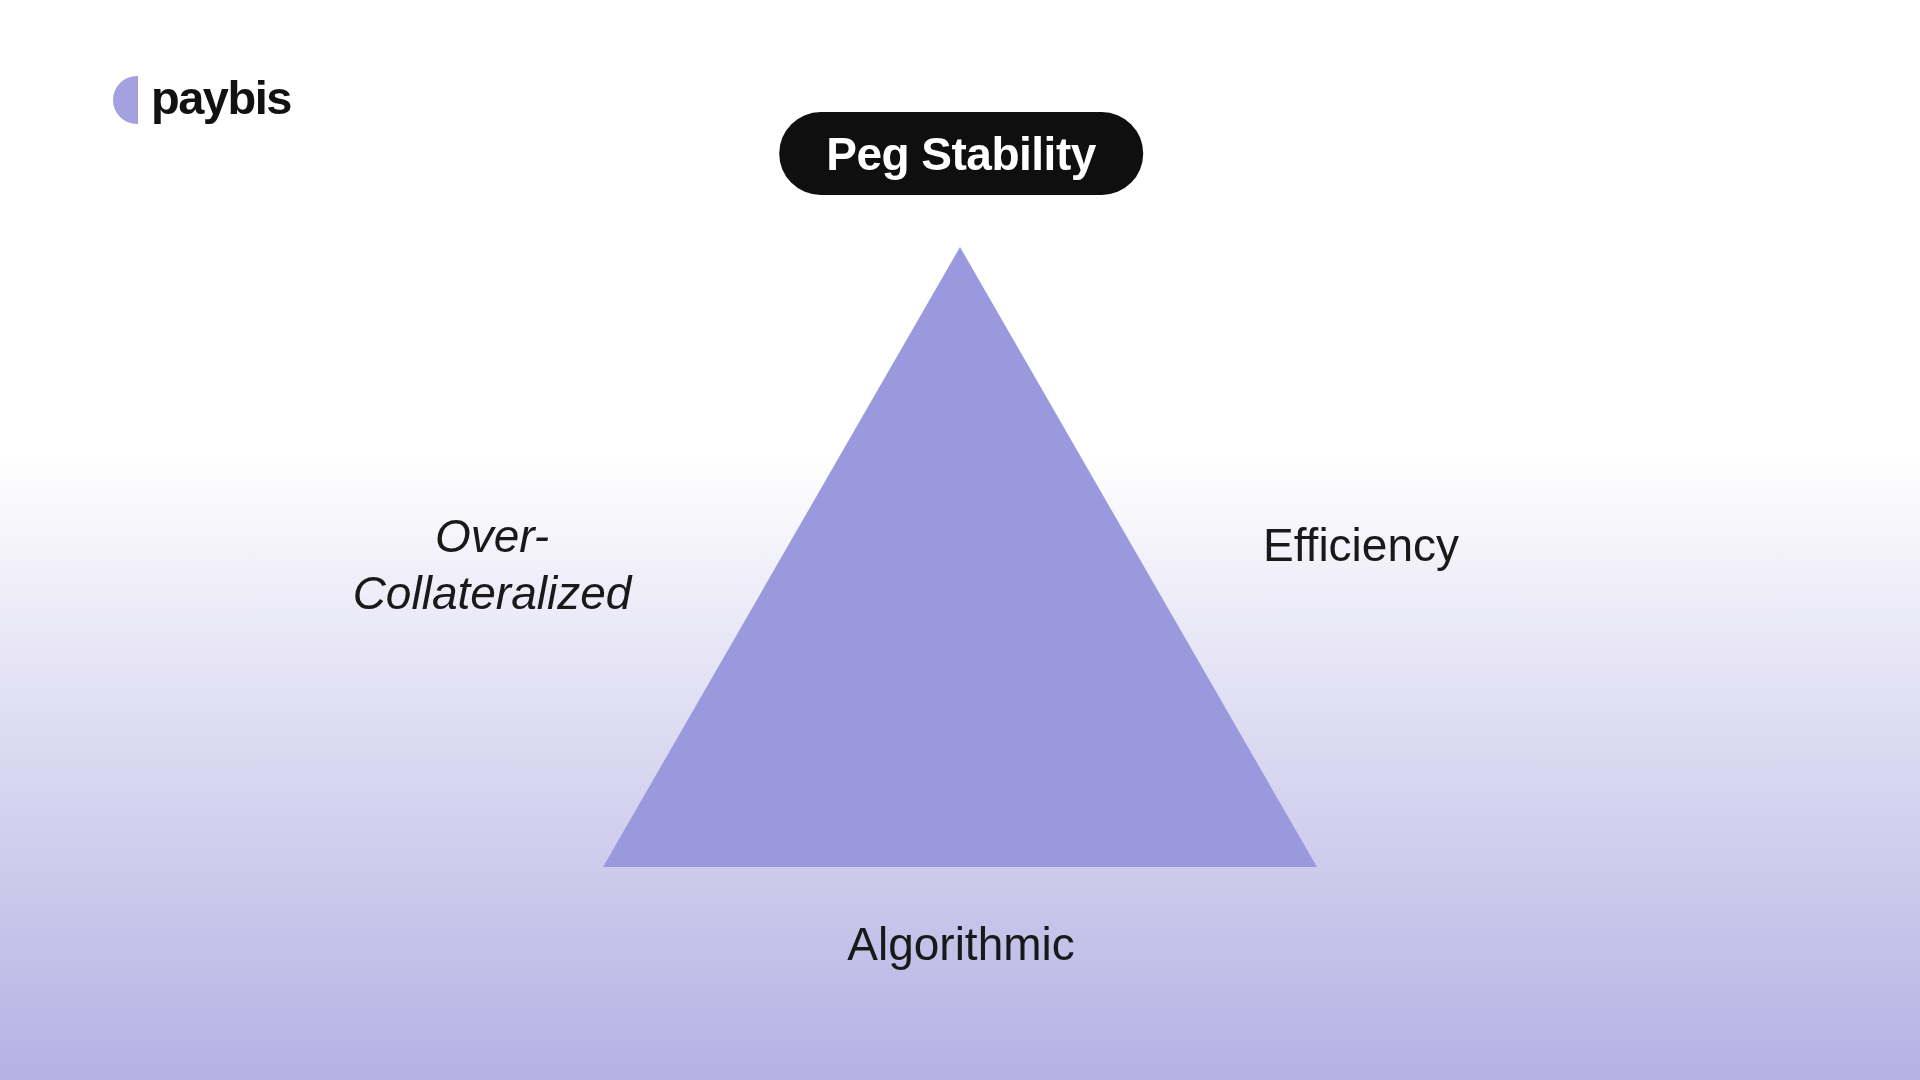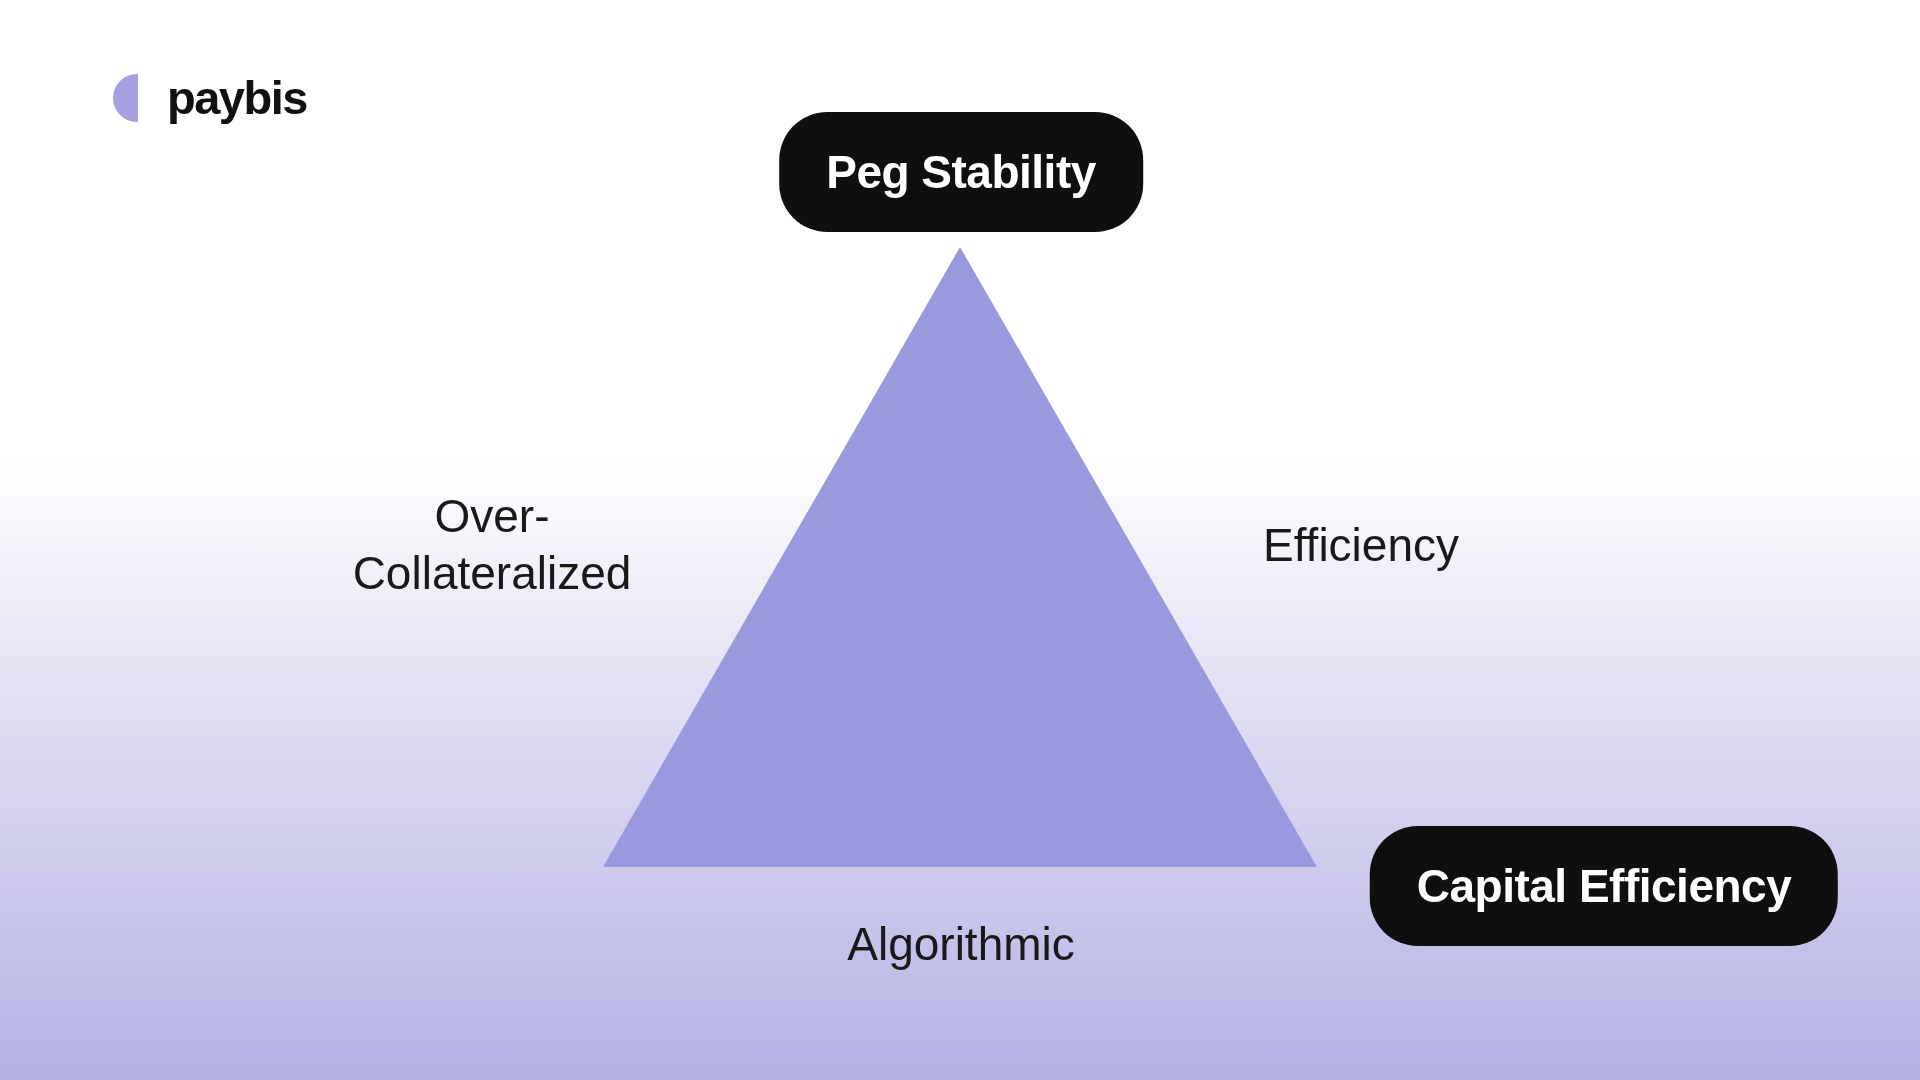--- a/index.html
+++ b/index.html
@@ -33,21 +33,22 @@
       var(--background-mid) 68%,
       var(--background-bottom) 100%);
   }
 
   
   .logo {
     position: absolute;
     left: 113px;
     top: 74px;
     display: flex;
-    gap: 29px;
+    align-items: center;
+    gap: 13px;
   }
   .logo-mark {
     width: 25px;
     height: 48px;
     background: var(--logo-mark);
     border-radius: 25px 0 0 25px;
   }
   .logo-text {
     font-size: 47px;
     font-weight: 700;
@@ -65,21 +66,21 @@
     width: 714px;
     height: 620px;
     background: var(--triangle-fill);
     clip-path: polygon(50% 0%, 100% 100%, 0% 100%);
   }
 
   
   .pill {
     position: absolute;
     transform: translateX(-50%);
-    height: 120px;
+    height: 83px;
     padding: 0 47px;
     border-radius: 48px;
     background: var(--pill-background);
     color: var(--pill-text);
     font-size: 46px;
     font-weight: 700;
     letter-spacing: -0.5px;
     display: flex;
     align-items: center;
     justify-content: center;
@@ -93,21 +94,21 @@
   .edge-label {
     position: absolute;
     transform: translateX(-50%);
     font-size: 46px;
     font-weight: 400;
     color: var(--edge-label-text);
     text-align: center;
     line-height: 1.24;
     white-space: nowrap;
   }
-  .edge-left   { left: 492px;  top: 488px; }
+  .edge-left   { left: 492px;  top: 508px; font-style: italic; }
   .edge-right  { left: 1361px; top: 517px; }
   .edge-bottom { left: 961px;  top: 908px; margin-top: 8px; }
   .edge-label .line { display: block; }
 </style>
 </head>
 <body>
 
 <div class="canvas">
 
   <div class="logo">
@@ -115,23 +116,20 @@
     <span class="logo-text">paybis</span>
   </div>
 
   <div class="triangle"></div>
 
   <div class="pill pill-top">
     <span>Peg Stability</span>
   </div>
 
 
-  <div class="pill pill-bottom-right">
-    <span>Capital Efficiency</span>
-  </div>
 
   <div class="edge-label edge-left">
     <span class="line">Over-</span>
     <span class="line">Collateralized</span>
   </div>
 
   <div class="edge-label edge-right">
     <span class="line">Efficiency</span>
   </div>
 

